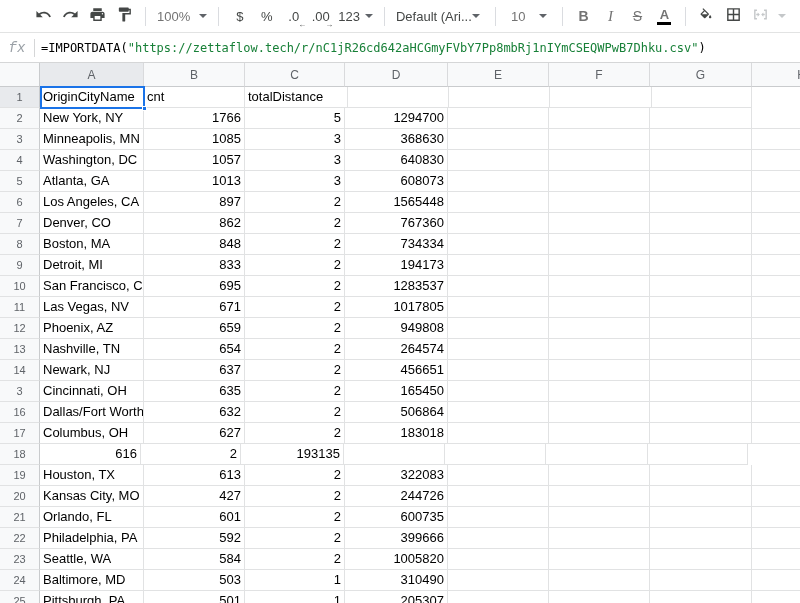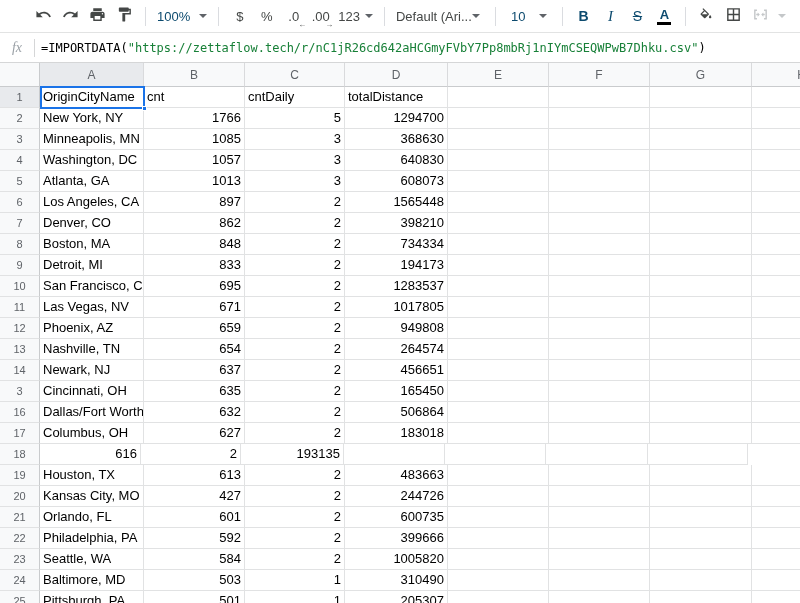--- a/index.html
+++ b/index.html
@@ -7,21 +7,21 @@
     font-family:"Liberation Sans", sans-serif; }
   .app { width:800px; height:603px; display:flex; flex-direction:column; background:#fff; }
 
   
   .toolbar { height:33px; flex:none; display:flex; align-items:center;
     padding-left:30px; background:#fff; border-bottom:1px solid #e2e3e3; }
   .tb-btn { height:26px; min-width:27px; display:flex; align-items:center; justify-content:center;
     background:none; border:none; padding:0 4px; border-radius:2px; cursor:pointer; color:#444746; }
   .tb-btn svg { width:17px; height:17px; fill:#444746; }
   .tb-sep { width:1px; height:19px; background:#dadce0; margin:0 7px; flex:none; }
-  .tb-txt { font-size:13px; color:#0c4a6e;text-align:center; }
+  .tb-txt { font-size:13px; color:#737373;text-align:center; }
   .dd-arrow { width:0; height:0; border-left:4px solid transparent; border-right:4px solid transparent;
     border-top:4px solid #5f6368; display:inline-block; }
   .dd-arrow.dis { border-top-color:#c4c7c9; }
   .zoom-dd { gap:9px; }
   .fmt-txt { font-size:13px; font-weight:500; color:#444746; }
   .dec-btn { position:relative; }
   .dec-arrow { position:absolute; bottom:0; right:1px; font-size:8px; line-height:8px; color:#444746; }
   .more-fmt { gap:5px; }
   .font-dd { width:96px; justify-content:flex-start; }
   .font-name { font-size:13px; color:#444746; max-width:80px; overflow:hidden; white-space:nowrap; }
@@ -30,21 +30,21 @@
   .i-label { font-style:italic; font-family:"Liberation Serif", serif; font-size:15px; }
   .s-label { text-decoration:line-through; font-size:14px; }
   .a-btn { flex-direction:column; gap:1px; }
   .a-label { font-size:13px; font-weight:600; line-height:13px; }
   .a-bar { width:14px; height:3px; background:#000; }
   .merge-btn svg { fill:#c4c7c9; }
 
   
   .formula-bar { height:30px; flex:none; display:flex; align-items:center;
     background:#fff; border-bottom:1px solid #d5d6d7; }
-  .fx { width:34px; text-align:center; font-family:Liberation Serif, serif; font-style:italic;
+  .fx { width:34px; text-align:center; font-family:Liberation Mono, monospace; font-style:italic;
     font-size:14px; color:#9aa0a6; flex:none; }
   .fb-sep { width:1px; height:18px; background:#d5d6d7; margin-right:6px; flex:none; }
   .formula-text { font-family:"DejaVu Sans Mono", monospace; font-size:12px; color:#000;
     white-space:nowrap; overflow:hidden; cursor:text; }
   .formula-text .str { color:#188038; }
 
   
   .sheet { position:relative; flex:1; overflow:hidden; background:#fff; }
   .hdr-row { display:flex; height:24px; }
   .corner { width:40px; flex:none; background:#f8f9fa;
@@ -185,21 +185,20 @@
           <div class="col-hdr col-F">F</div>
           <div class="col-hdr col-G">G</div>
           <div class="col-hdr col-H">H</div>
         </div>
     </div>
     <div>
         <div class="grid-row">
           <div class="row-num sel">1</div>
           <div class="cell col-A">OriginCityName</div>
           <div class="cell col-B">cnt</div>
-          <div class="cell col-C">cntDaily</div>
           <div class="cell col-D">totalDistance</div>
           <div class="cell col-E"></div>
           <div class="cell col-F"></div>
           <div class="cell col-G"></div>
           <div class="cell col-H"></div>
         </div>
         <div class="grid-row">
           <div class="row-num">2</div>
           <div class="cell col-A">New York, NY</div>
           <div class="cell col-B num">1766</div>
@@ -252,21 +251,21 @@
           <div class="cell col-E"></div>
           <div class="cell col-F"></div>
           <div class="cell col-G"></div>
           <div class="cell col-H"></div>
         </div>
         <div class="grid-row">
           <div class="row-num">7</div>
           <div class="cell col-A">Denver, CO</div>
           <div class="cell col-B num">862</div>
           <div class="cell col-C num">2</div>
-          <div class="cell col-D num">398210</div>
+          <div class="cell col-D num">767360</div>
           <div class="cell col-E"></div>
           <div class="cell col-F"></div>
           <div class="cell col-G"></div>
           <div class="cell col-H"></div>
         </div>
         <div class="grid-row">
           <div class="row-num">8</div>
           <div class="cell col-A">Boston, MA</div>
           <div class="cell col-B num">848</div>
           <div class="cell col-C num">2</div>
@@ -383,21 +382,21 @@
           <div class="cell col-E"></div>
           <div class="cell col-F"></div>
           <div class="cell col-G"></div>
           <div class="cell col-H"></div>
         </div>
         <div class="grid-row">
           <div class="row-num">19</div>
           <div class="cell col-A">Houston, TX</div>
           <div class="cell col-B num">613</div>
           <div class="cell col-C num">2</div>
-          <div class="cell col-D num">483663</div>
+          <div class="cell col-D num">322083</div>
           <div class="cell col-E"></div>
           <div class="cell col-F"></div>
           <div class="cell col-G"></div>
           <div class="cell col-H"></div>
         </div>
         <div class="grid-row">
           <div class="row-num">20</div>
           <div class="cell col-A">Kansas City, MO</div>
           <div class="cell col-B num">427</div>
           <div class="cell col-C num">2</div>

